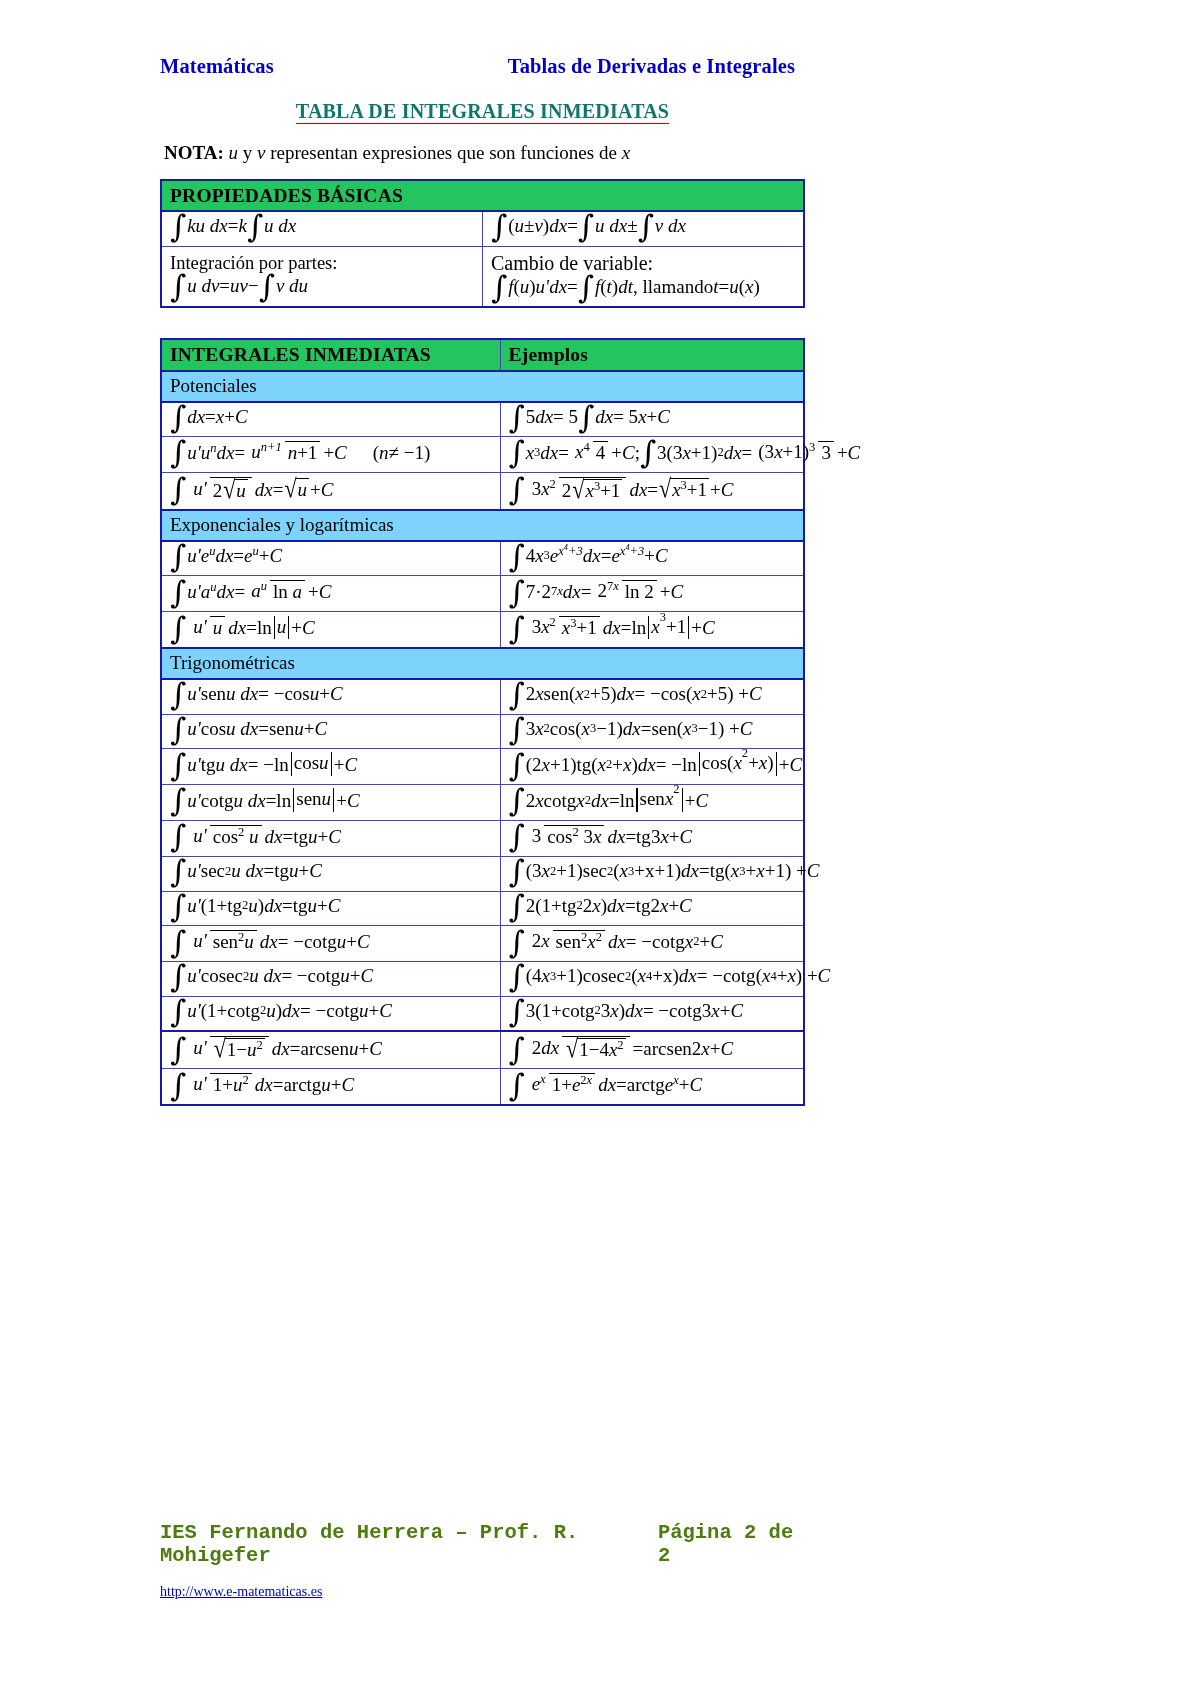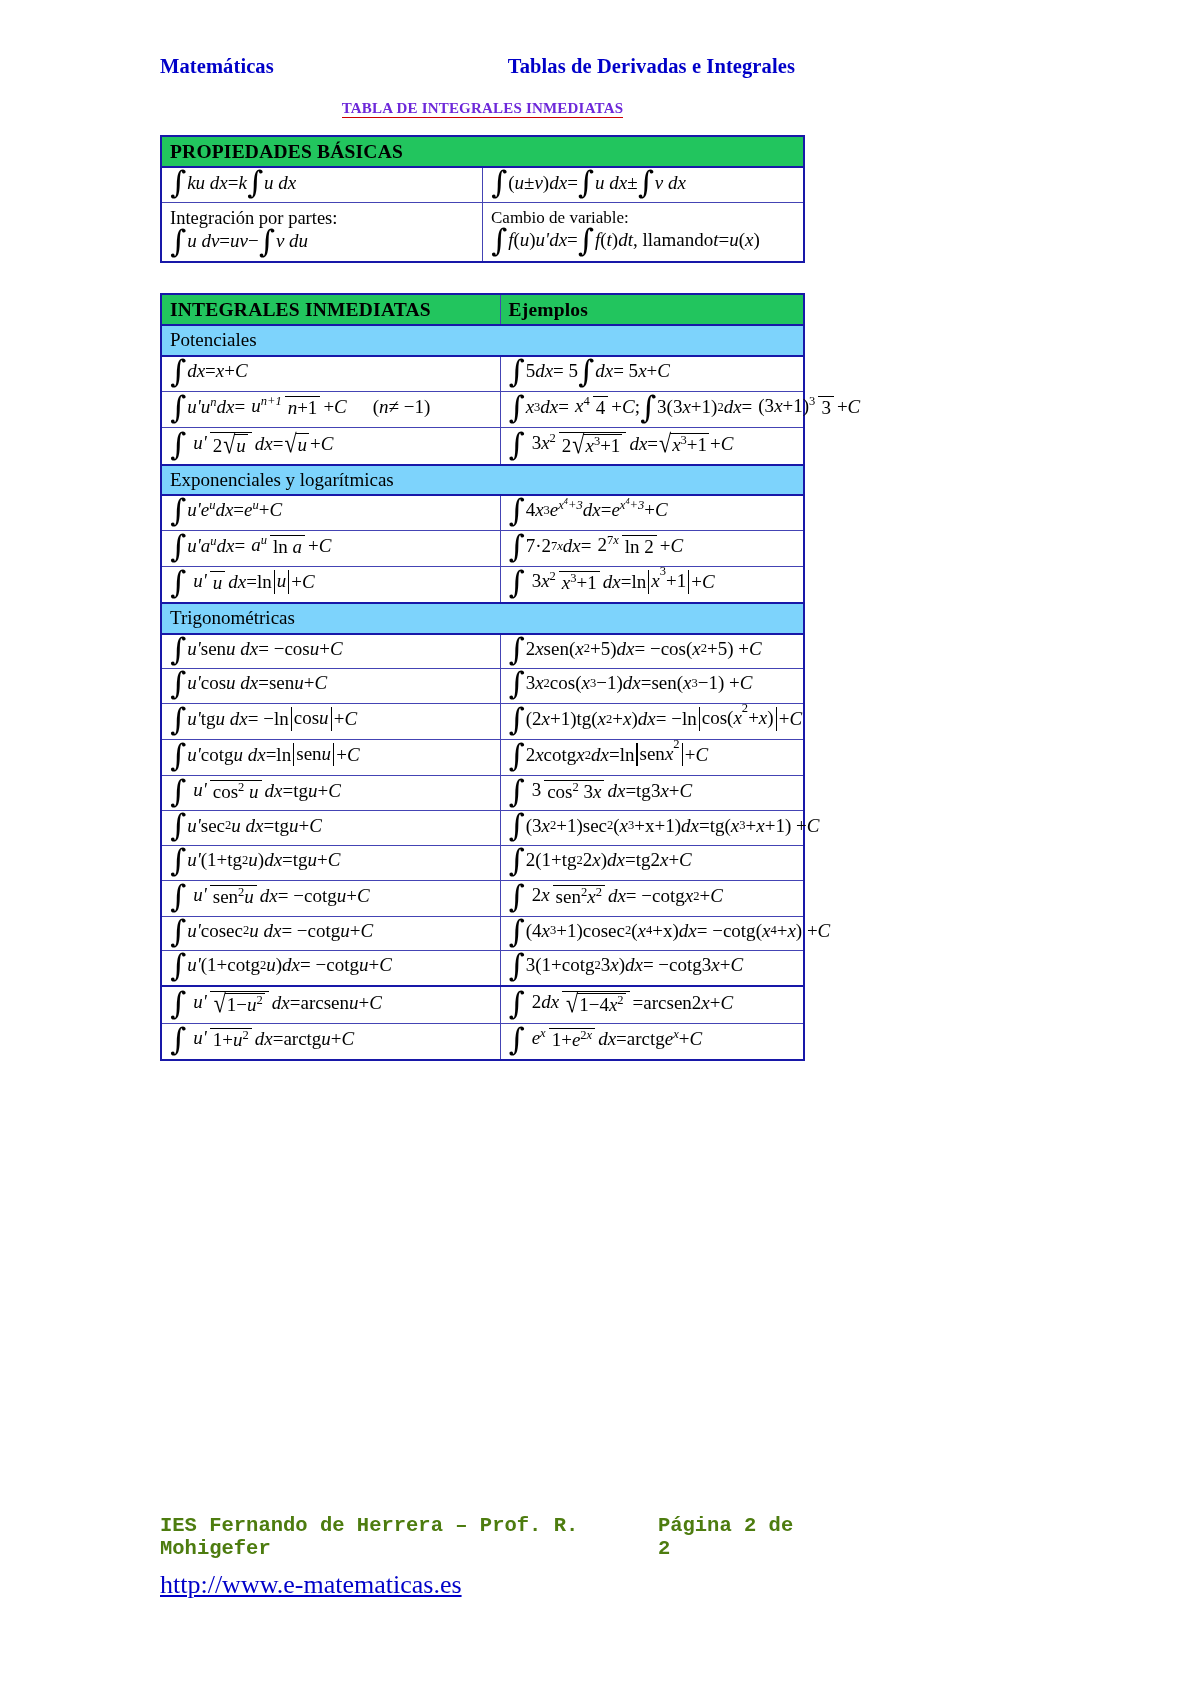--- a/index.html
+++ b/index.html
@@ -31,23 +31,23 @@
     color: #0000c8;
     font-weight: bold;
     font-size: 20.5px;
     letter-spacing: .1px;
     margin-bottom: 22px;
   }
   .doc-header .right { padding-right: 10px; }
 
   .doc-title {
     text-align: center;
-    color: #6d28d9;
+    color: #0f766e;
     font-weight: bold;
-    font-size: 15px;
+    font-size: 20px;
     letter-spacing: .2px;
     margin: 0 0 18px 0;
   }
   .doc-title span {
     border-bottom: 1.6px solid #cc0000;
     padding-bottom: 1px;
   }
 
   .nota {
     font-size: 19px;
@@ -165,61 +165,69 @@
   .footer-row {
     display: flex;
     justify-content: space-between;
     align-items: baseline;
     color: #4d7c0f;
     font-weight: bold;
     font-size: 20.5px;
     font-family: Liberation Mono, monospace;
   }
   .footer-url {
-    margin-top: 10px;
+    margin-top: 17px;
     color: #0000c8;
-    font-size: 26px;
+    font-size: 14px;
     text-decoration: underline;
   }
 </style>
 </head>
 <body>
 
 <div class="page">
 
   <div class="doc-header">
     <div class="left">Matemáticas</div>
     <div class="right">Tablas de Derivadas e Integrales</div>
   </div>
 
   <div class="doc-title">
     <span>TABLA DE INTEGRALES INMEDIATAS</span>
   </div>
 
+  <p class="nota">
+    <b>NOTA:</b>
+    <i class="v">u</i>
+    <span>y</span>
+    <i class="v">v</i>
+    <span>representan expresiones que son funciones de</span>
+    <i class="v">x</i>
+  </p>
 
   <table class="tbl">
     <tbody>
         <tr class="hdr">
       <td colspan="2">PROPIEDADES BÁSICAS</td>
     </tr>
     <tr>
       <td class="col-l">
         <span class="m"><span class="intg">∫</span><i>ku dx</i> = <i>k</i><span class="intg">∫</span><i>u dx</i></span>
       </td>
       <td>
         <span class="m"><span class="intg">∫</span>(<i>u</i> ± <i>v</i>) <i>dx</i> = <span class="intg">∫</span><i>u dx</i> ± <span class="intg">∫</span><i>v dx</i></span>
       </td>
     </tr>
     <tr>
       <td class="col-l">
         <div style="font-size:18.5px;">Integración por partes:</div>
         <span class="m" style="margin-top:2px;"><span class="intg">∫</span><i>u dv</i> = <i>uv</i> − <span class="intg">∫</span><i>v du</i></span>
       </td>
       <td>
-        <div style="font-size:17px;">Cambio de variable:</div>
+        <div style="font-size:20px;">Cambio de variable:</div>
         <span class="m" style="margin-top:2px;"><span class="intg">∫</span><i>f</i>(<i>u</i>)<i>u'dx</i> = <span class="intg">∫</span><i>f</i>(<i>t</i>)<i>dt</i> , llamando <i>t</i> = <i>u</i>(<i>x</i>)</span>
       </td>
     </tr>
   </tbody>
     </table>
 
   <div class="gap"></div>
 
   <table class="tbl">
     <tbody>

